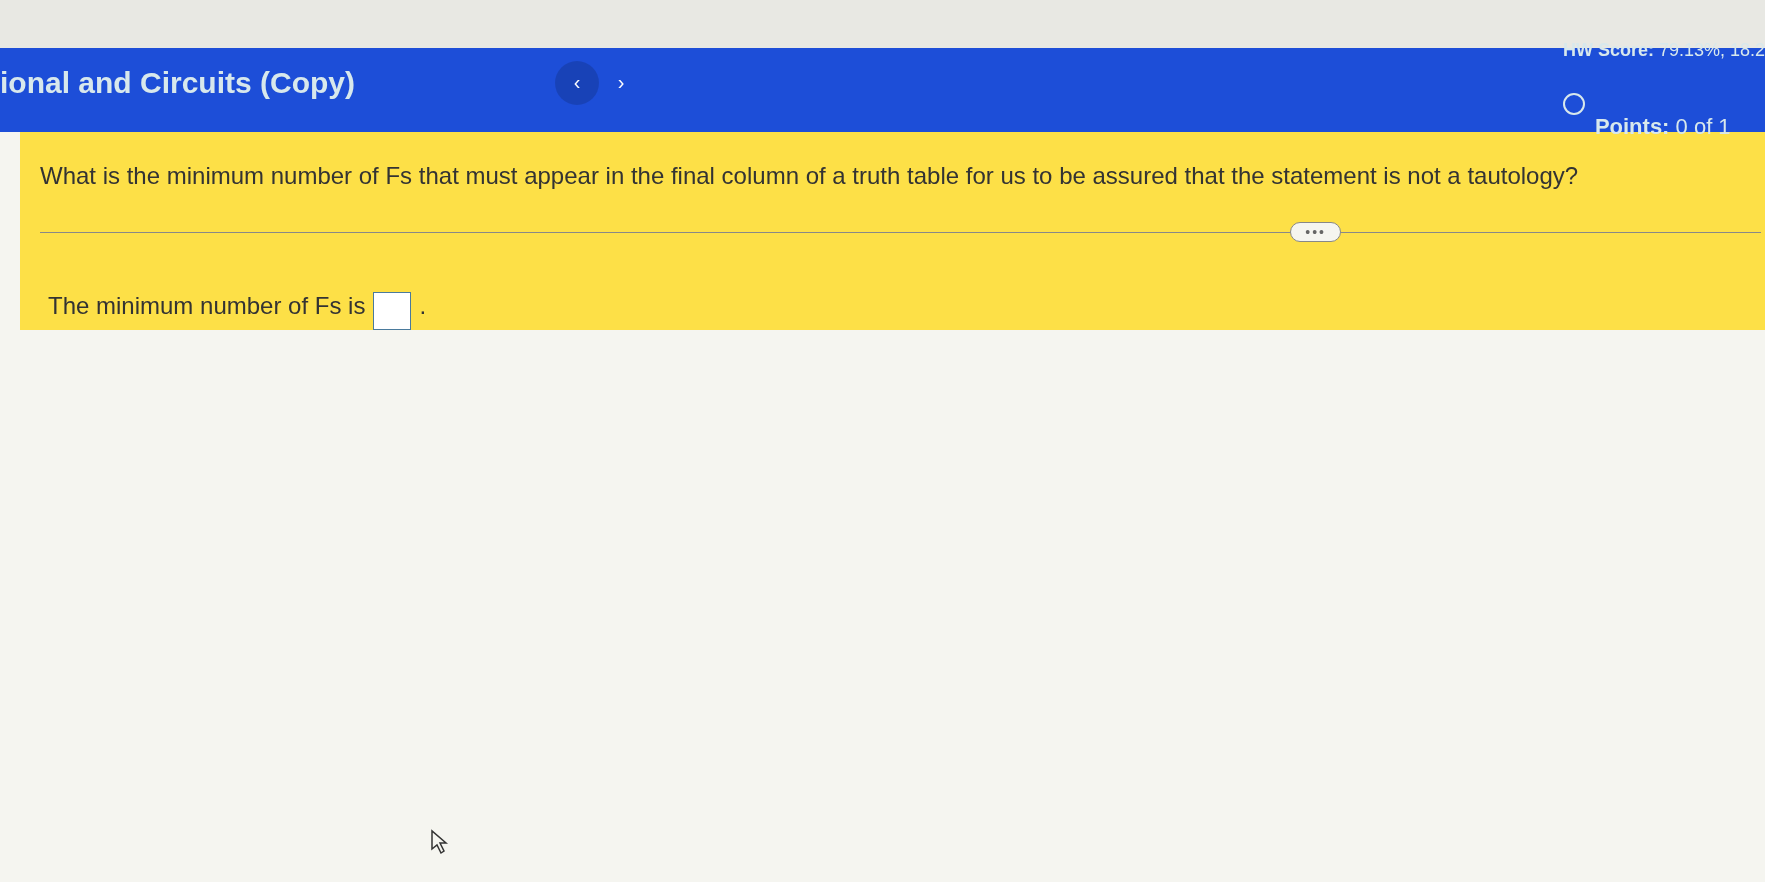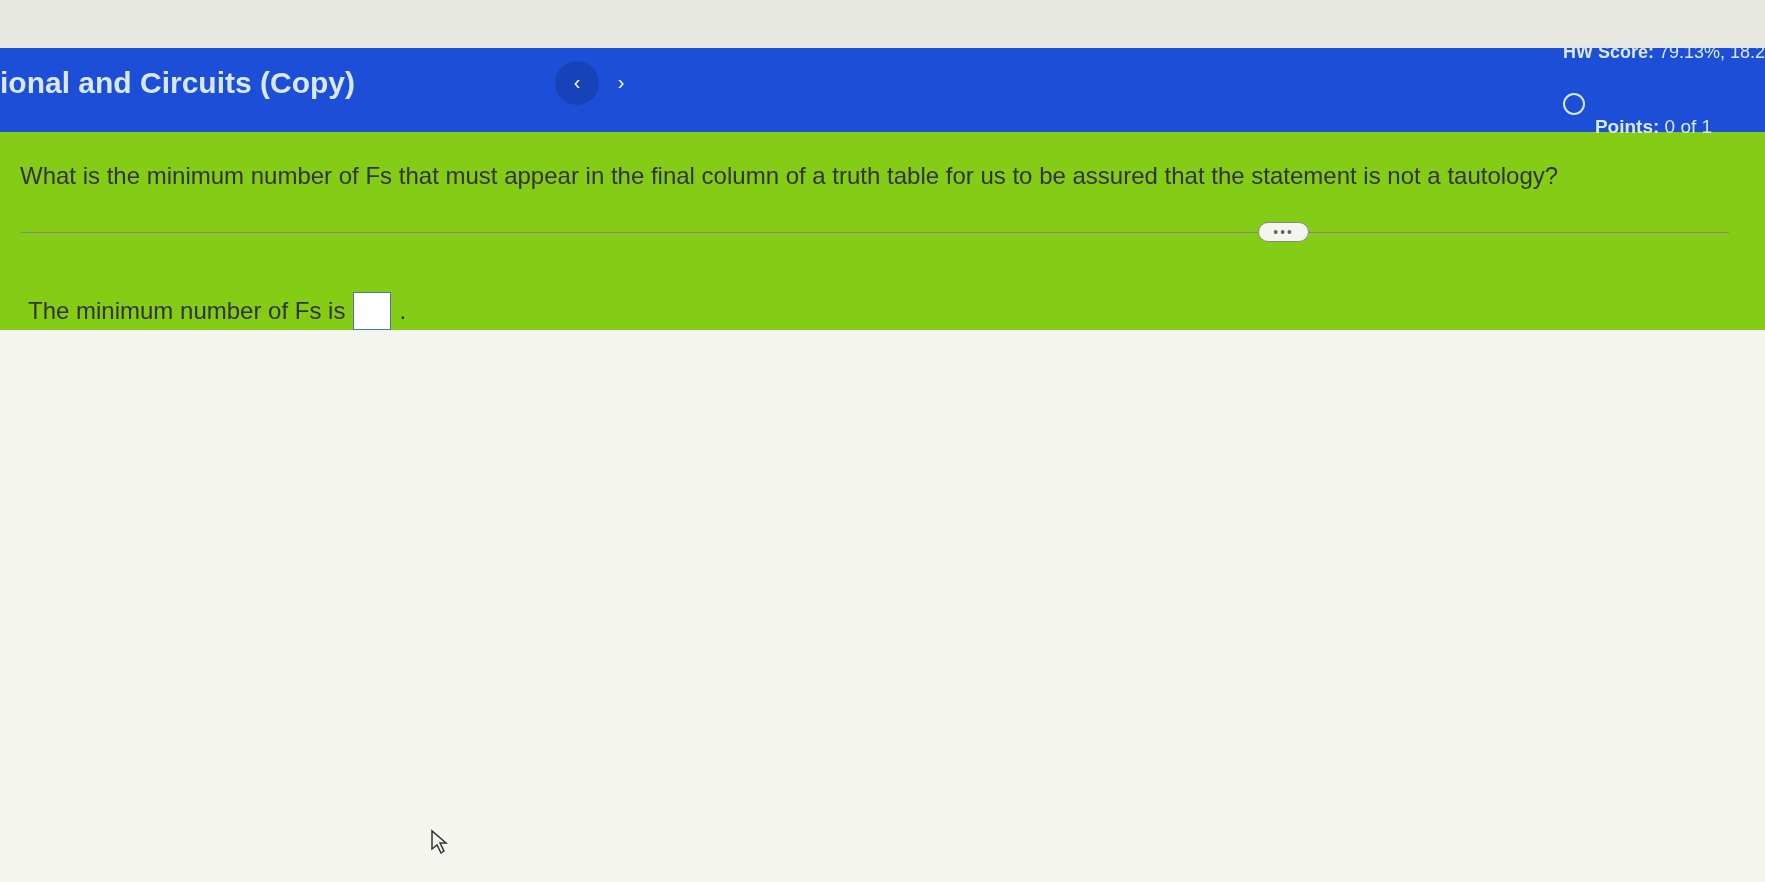--- a/index.html
+++ b/index.html
@@ -81,30 +81,31 @@
       margin-top: 6px;
     }
     .points-circle {
       width: 22px;
       height: 22px;
       border: 2.5px solid #d8e8ec;
       border-radius: 50%;
       margin-right: 10px;
     }
     .points-text {
-      font-size: 19px;
+      font-size: 22px;
       color: #d8e8ec;
       margin-top: 47px;
     }
     .points-label {
       font-weight: bold;
     }
     .content-area {
-      padding: 30px 36px 0 20px;
-      background: #84cc16;
+      padding: 30px 4px 0 20px;
+      background: #fde047;
+      margin-left: 20px;
     }
     .question-text {
       font-size: 24px;
       color: #333333;
       margin-bottom: 30px;
     }
     .divider-row {
       position: relative;
       height: 24px;
       margin-bottom: 48px;
@@ -126,21 +127,21 @@
       border: 1px solid #888888;
       border-radius: 12px;
       padding: 1px 14px;
       font-size: 14px;
       color: #666666;
       letter-spacing: 2px;
       cursor: pointer;
     }
     .answer-row {
       display: flex;
-      align-items: center;
+      align-items: flex-start;
       font-size: 24px;
       color: #333333;
       padding-left: 8px;
     }
     .answer-input {
       width: 38px;
       height: 38px;
       border: 1.5px solid #4a7a9c;
       background: #ffffff;
       margin: 0 8px;

